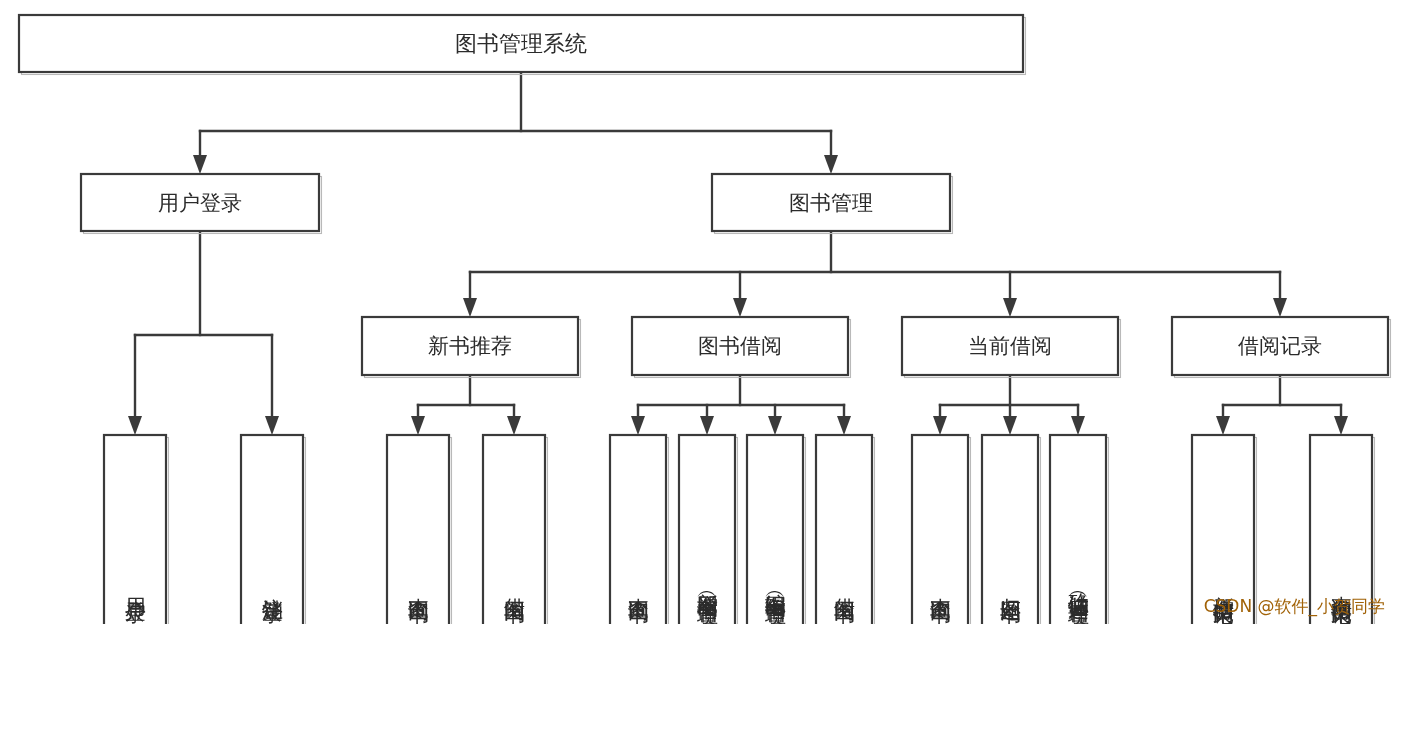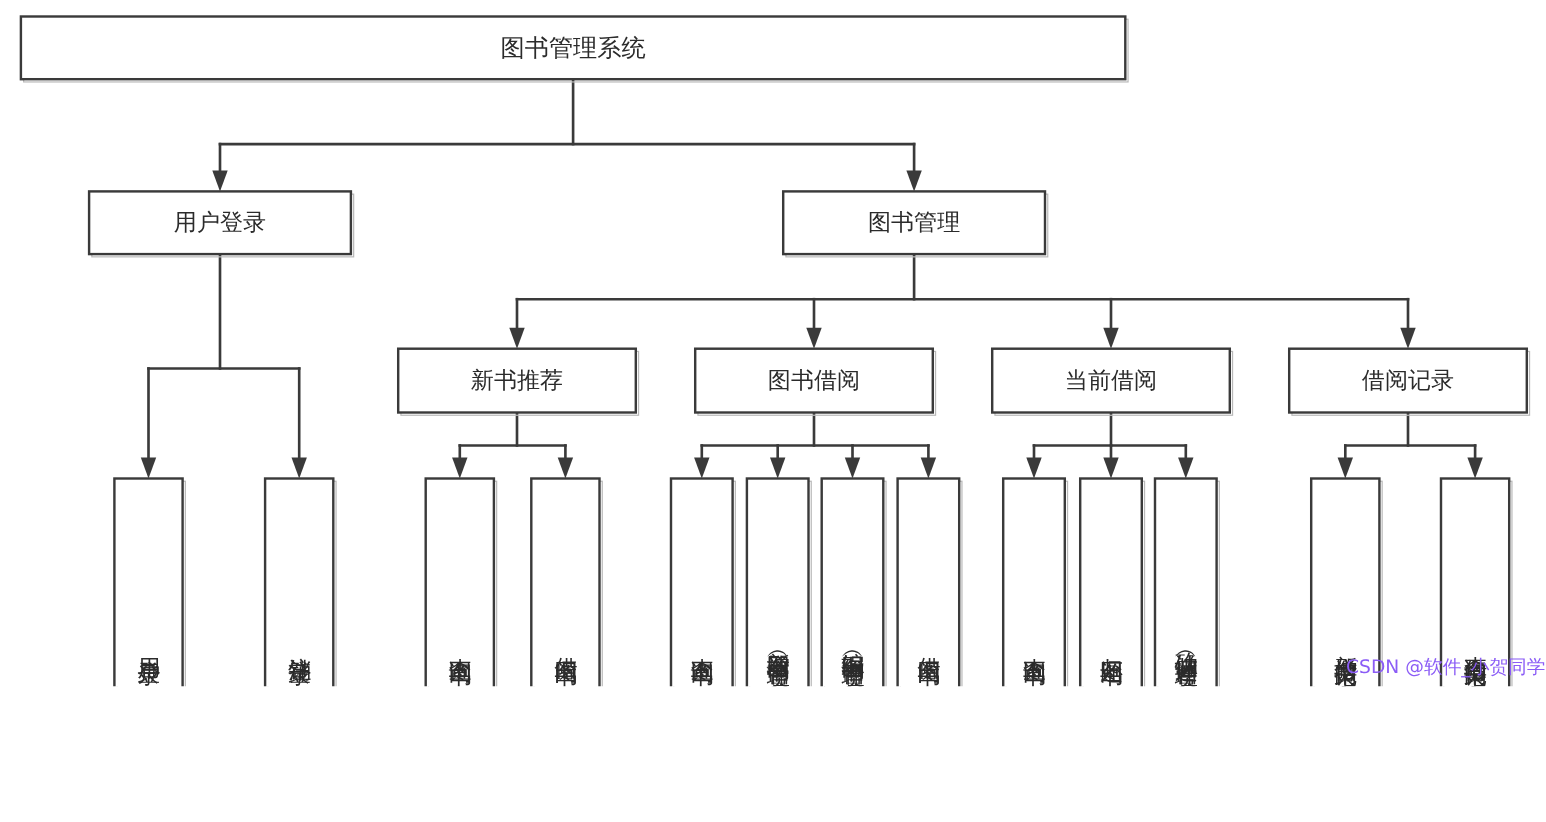--- a/index.html
+++ b/index.html
@@ -69,25 +69,25 @@
     text-orientation: upright;
     letter-spacing: 2px;
     line-height: 1;
     text-align: center;
     white-space: nowrap;
     pointer-events: none;
     user-select: none;
   }
   .watermark {
     position: absolute;
-    right: 0;
+    right: 20px;
     bottom: 6px;
     font-family: "DejaVu Sans", "Liberation Sans", sans-serif;
     font-size: 17px;
-    color: #8b5cf6;
+    color: #a16207;
     white-space: nowrap;
     user-select: none;
   }
 </style>
 </head>
 <body>
 
 <div id="diagram-root">
 
   <svg class="diagram-canvas" viewBox="0 0 1405 747" xmlns="http://www.w3.org/2000/svg">

